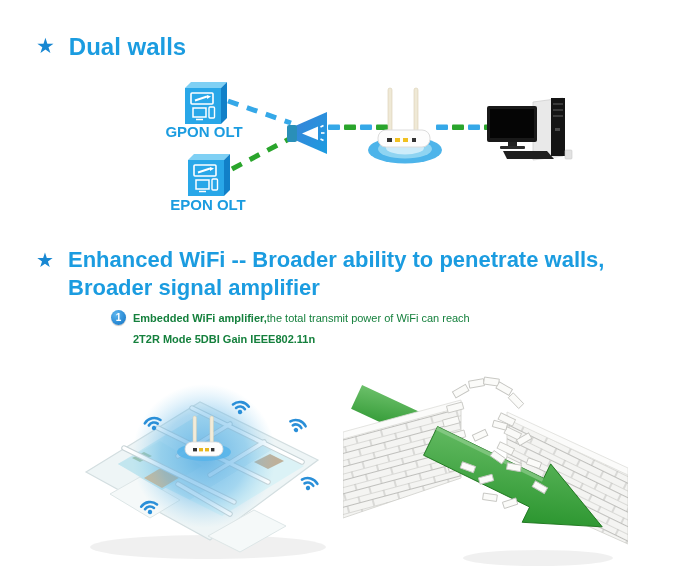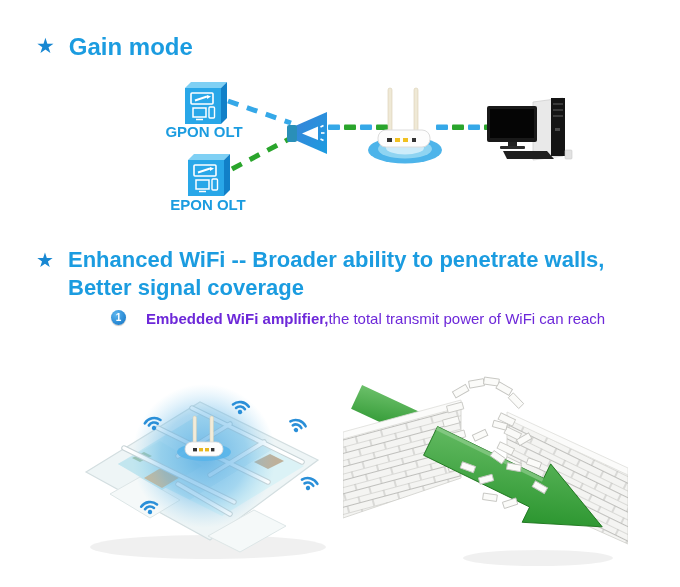--- a/index.html
+++ b/index.html
@@ -14,35 +14,35 @@
   .head2 .b{font-weight:bold;}
   .head2 .r{font-weight:bold;}
   .star2{position:absolute;left:36px;top:248px;font-size:20px;color:#1787d2;}
   .bullet-row{position:absolute;left:111px;top:308px;display:flex;}
   .bullet-badge{
     width:15px;height:15px;border-radius:50%;
     background:radial-gradient(circle at 35% 30%,#5fb6ee 0%,#2f8fd8 55%,#1470bd 100%);
     color:#fff;font-size:10px;font-weight:bold;text-align:center;line-height:15px;
     margin-top:2px;flex:0 0 auto;box-shadow:0 1px 1px rgba(0,0,0,.25);
   }
-  .bullet-text{margin-left:20px;width:470px;color:#6d28d9;font-size:15px;line-height:21px;}
+  .bullet-text{margin-left:7px;width:470px;color:#15803d;font-size:11px;line-height:21px;}
   .bullet-text .b{font-weight:bold;}
   .diagram-svg{position:absolute;left:0;top:70px;}
   .house-svg{position:absolute;left:58px;top:366px;}
   .wall-svg{position:absolute;left:343px;top:366px;}
   .olt-label{font-family:"Liberation Sans",sans-serif;font-size:15px;font-weight:bold;fill:#1b9ce0;}
 </style>
 </head>
 <body>
 
 <div class="page">
 
   <div class="section-head" style="left:36px;top:33px;">
     <span class="star">★</span>
-    <span class="head-text">Gain mode</span>
+    <span class="head-text">Dual walls</span>
   </div>
 
   <svg class="diagram-svg" width="680" height="165" viewBox="0 0 680 165">
     <defs>
       <linearGradient id="megaGrad" x1="0" y1="0" x2="1" y2="1">
         <stop offset="0" stop-color="#3b82d8"></stop>
           <stop offset="1" stop-color="#1b9ce0"></stop>
       </linearGradient>
     </defs>
 
@@ -125,27 +125,28 @@
       <rect x="21" y="44" width="9" height="4" fill="#222"></rect>
       <rect x="13" y="48" width="25" height="3" rx="1" fill="#2b2b2b"></rect>
       <polygon points="16,53 60,53 67,61 20,61" fill="#1f1f1f"></polygon>
       <rect x="78" y="52" width="7" height="9" rx="1" fill="#e2e2e2" stroke="#c9c9c9" stroke-width="0.6"></rect>
     </g>
   </svg>
 
   <span class="star2">★</span>
   <div class="head2">
     <span class="b">Enhanced WiFi -- Broader ability to </span><span class="r">penetrate walls,</span><br>
-    <span class="r">Better signal coverage</span>
+    <span class="r">Broader signal amplifier</span>
   </div>
 
   <div class="bullet-row">
     <div class="bullet-badge">1</div>
     <div class="bullet-text">
       <span class="b">Embedded WiFi amplifier,</span><span>the total transmit power of WiFi can reach</span><br>
+      <span class="b">2T2R Mode 5DBI Gain IEEE802.11n</span>
     </div>
   </div>
 
   <svg class="house-svg" width="285" height="200" viewBox="0 0 285 200">
     <defs>
       <radialGradient id="wifiGrad" cx="50%" cy="50%" r="50%">
         <stop offset="0%" stop-color="#3f9fe0" stop-opacity="0.7"></stop>
         <stop offset="60%" stop-color="#5fb4e8" stop-opacity="0.45"></stop>
         <stop offset="100%" stop-color="#8fd0f0" stop-opacity="0"></stop>
       </radialGradient>

